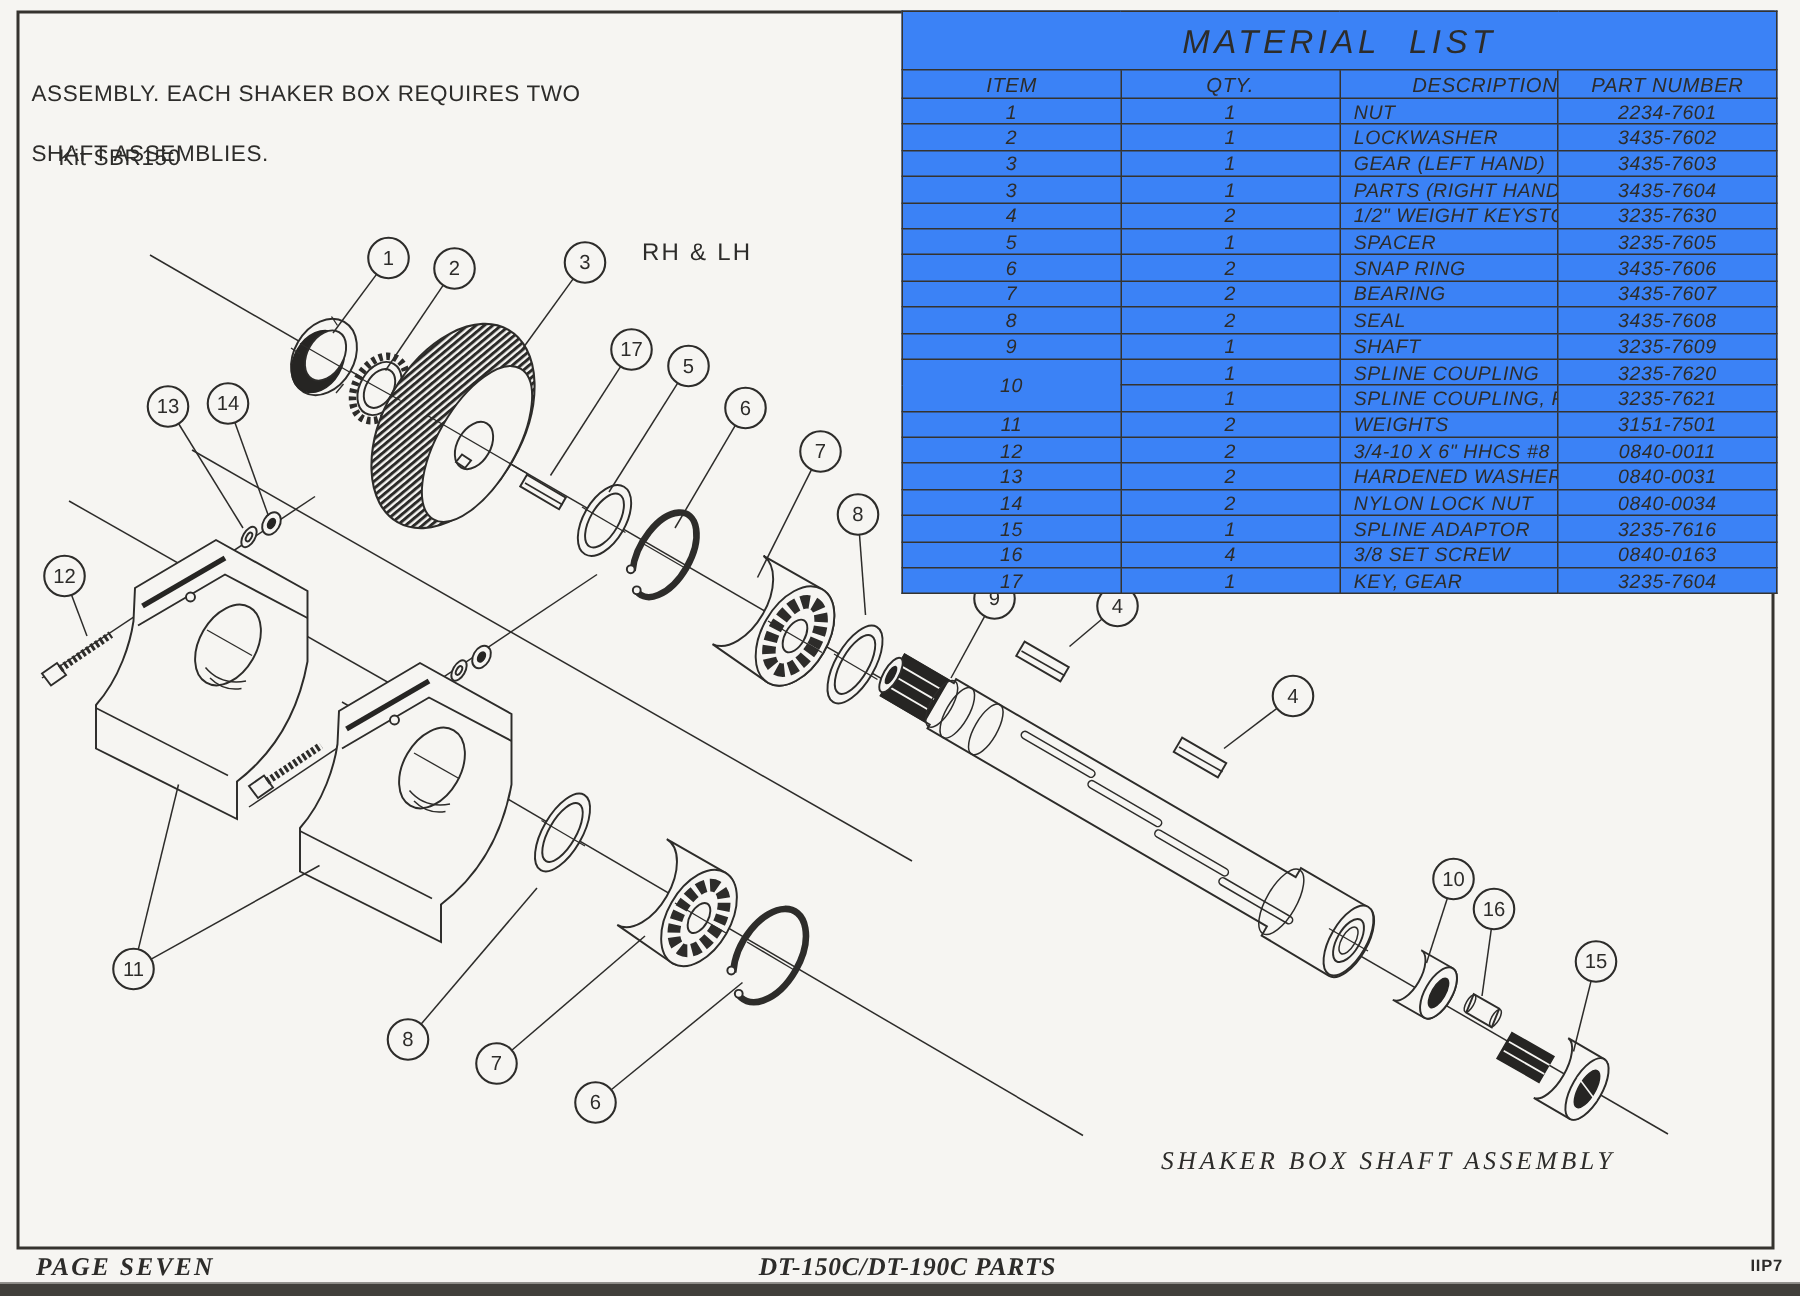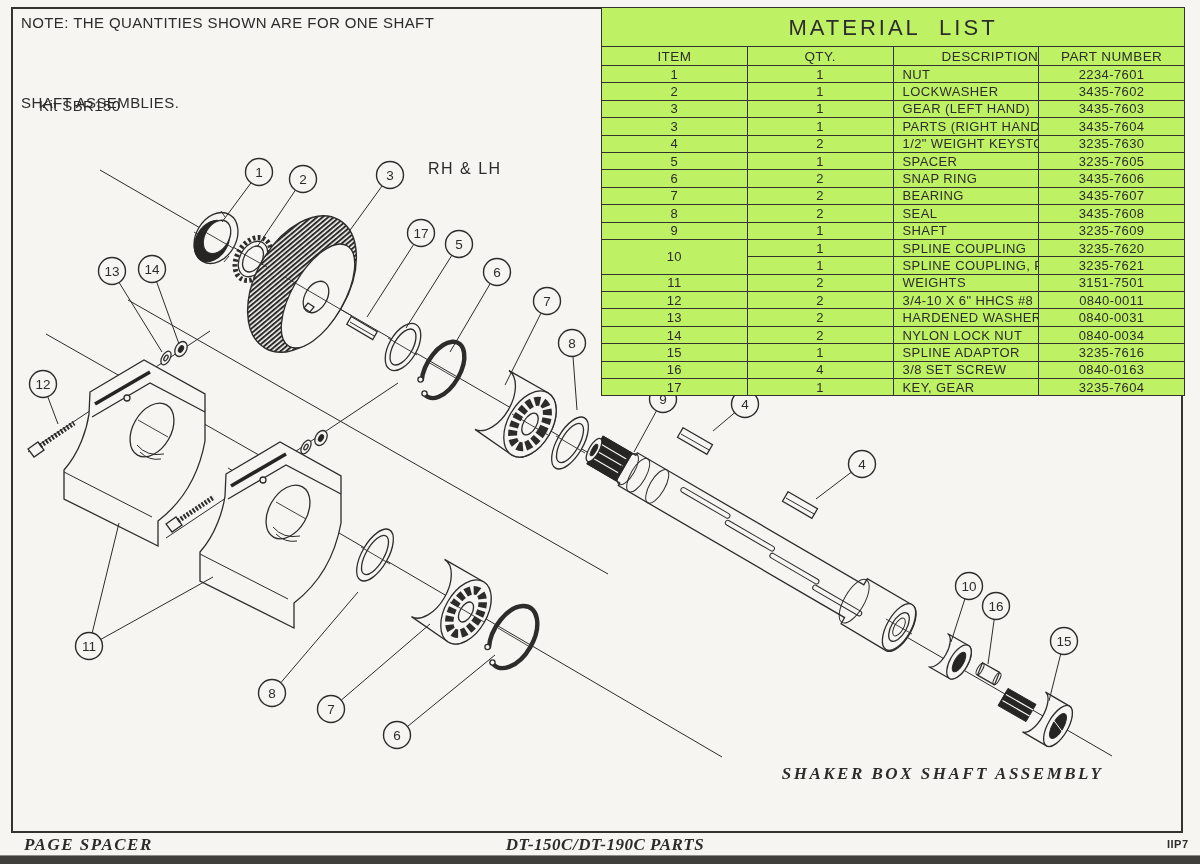--- a/index.html
+++ b/index.html
@@ -8,33 +8,33 @@
   .border-rect{position:absolute;left:11px;top:7px;width:1172px;height:826px;
         border:2px solid #35332f;box-sizing:border-box;}
   .art{position:absolute;left:0;top:0;width:1200px;height:864px;}
   
   .note{position:absolute;left:21px;top:13px;width:430px;font-size:15px;line-height:20px;
         letter-spacing:.4px;white-space:pre-line;}
   .kit{position:absolute;left:39px;top:97px;font-size:15px;letter-spacing:.4px;}
   .rhlh{position:absolute;left:428px;top:160px;font-size:16px;letter-spacing:1.5px;}
   
   .mat{position:absolute;left:601px;top:7px;width:584px;border-collapse:collapse;
-       table-layout:fixed;background:#bef264;}
+       table-layout:fixed;background:#3b82f6;font-style:italic;}
   .mat th,.mat td{border:1.5px solid #35332f;padding:0;font-weight:normal;
        font-size:13px;line-height:13px;letter-spacing:.4px;overflow:hidden;white-space:nowrap;}
   .mat .title-cell{height:38px;font-size:22px;letter-spacing:3px;word-spacing:10px;text-align:center;}
   .mat .hdr th{height:18px;text-align:center;font-size:13.5px;}
   .mat td{height:16.4px;}
   .c-item{width:36px;text-align:center;}
   .c-qty{width:38px;text-align:center;}
   .c-desc{width:399px;text-align:left;padding-left:9px !important;}
   .c-part{width:111px;text-align:center;}
   
-  .tblock{position:absolute;left:705px;top:764px;width:475px;text-align:center;
-          font-family:"Liberation Serif", serif;font-style:italic;font-weight:bold;}
+  .tblock{position:absolute;left:688px;top:764px;width:475px;text-align:center;
+          font-family:"Liberation Serif", serif;font-style:italic;font-weight:normal;}
   .tblock .l1{font-size:17px;letter-spacing:2.5px;}
   .tblock .l2{font-size:27px;letter-spacing:1px;margin-top:2px;}
   .footer-strip{position:absolute;left:0;top:833px;width:1200px;height:21px;}
   .f-left{position:absolute;left:24px;top:2px;font-family:"Liberation Serif",serif;
           font-style:italic;font-weight:bold;font-size:17px;letter-spacing:1.5px;}
   .f-center{position:absolute;left:460px;top:2px;width:290px;text-align:center;
           font-family:"Liberation Serif",serif;font-style:italic;font-weight:bold;
           font-size:17px;letter-spacing:.5px;}
   .f-right{position:absolute;left:1146px;top:5px;font-size:11px;font-weight:bold;letter-spacing:.5px;margin-left:21px;}
   .bottom-edge{position:absolute;left:0;top:855px;width:1200px;height:9px;
@@ -342,22 +342,22 @@
         <g>
           <line x1="1060.7" y1="654.1" x2="1049" y2="701" class="thin"></line>
           <circle cx="1064" cy="641" r="13.5" class="balloon"></circle>
           <text x="1064" y="645.5" class="bnum">15</text>
         </g>
       </g>
   </svg>
 
   <div class="border-rect"></div>
 
-  <div class="note"><span>NOTE: THE QUANTITIES SHOWN ARE FOR ONE SHAFT</span><br>
-    <br>
+  <div class="note"><br>
+    <span>ASSEMBLY.  EACH SHAKER BOX REQUIRES TWO</span><br>
     <span>SHAFT ASSEMBLIES.</span>
   </div>
   <div class="kit">Kit SBR150</div>
   <div class="rhlh">RH &amp; LH</div>
 
   <table class="mat">
     <thead>
       <tr>
           <th class="title-cell" colspan="4">MATERIAL LIST</th>
         </tr>
@@ -483,19 +483,19 @@
           <td class="c-part">3235-7604</td>
         </tr>
       </tbody>
   </table>
 
   <div class="tblock">
     <div class="l1">SHAKER BOX SHAFT ASSEMBLY</div>
   </div>
 
   <div class="footer-strip">
-    <div class="f-left">PAGE  SPACER</div>
+    <div class="f-left">PAGE  SEVEN</div>
     <div class="f-center">DT-150C/DT-190C  PARTS</div>
     <div class="f-right">IIP7</div>
   </div>
 
   <div class="bottom-edge"></div>
 </div>
 
 </body></html>

